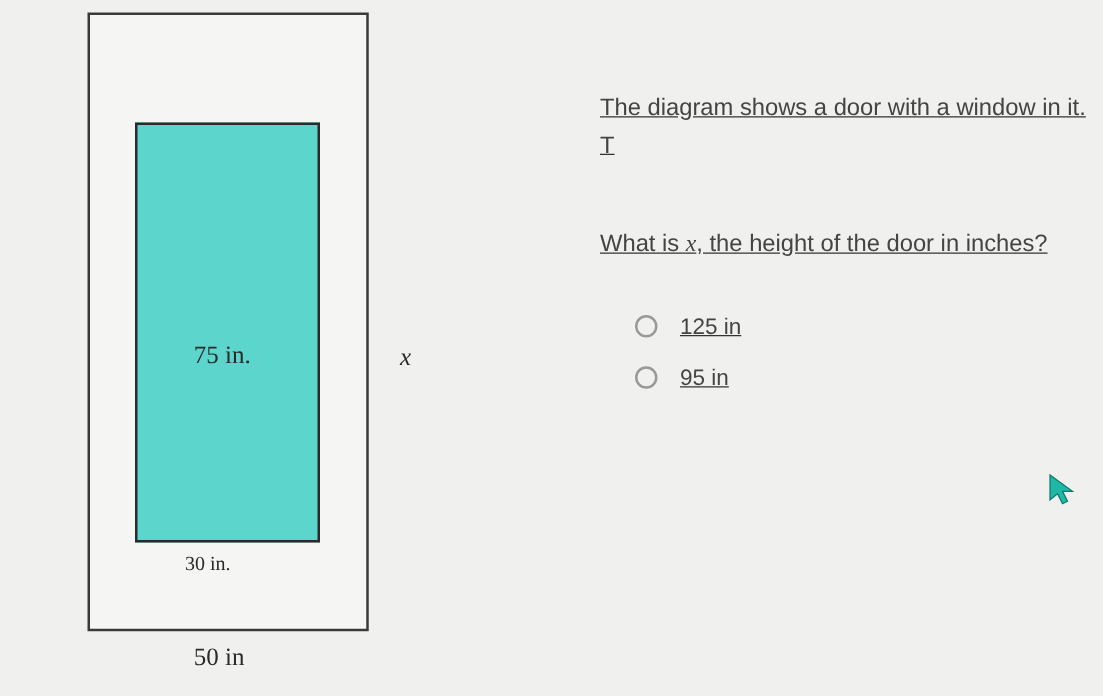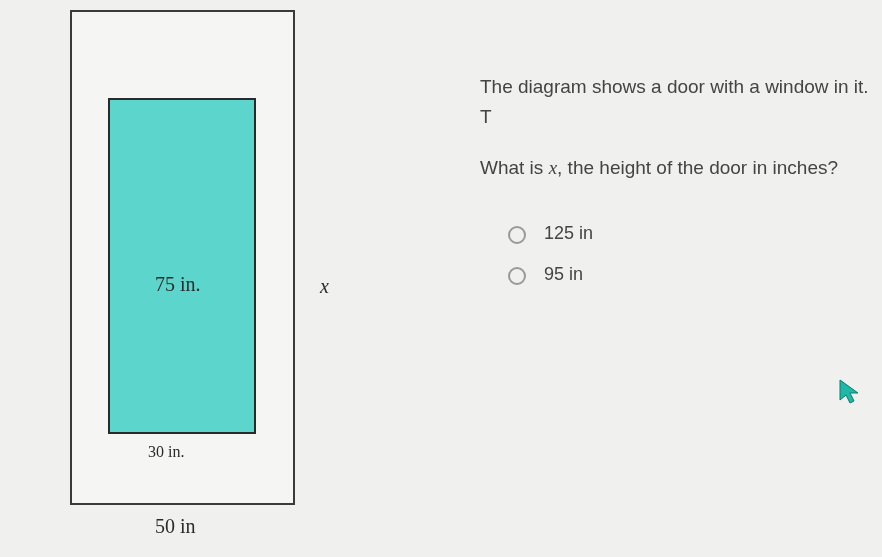--- a/index.html
+++ b/index.html
@@ -69,43 +69,44 @@
       font-style: italic;
       color: #2a2a2a;
     }
     .text-area {
       flex: 1;
       padding-top: 72px;
       padding-left: 80px;
       padding-right: 6px;
       font-family: -apple-system, 'Segoe UI', Arial, sans-serif;
       color: #333;
+      text-decoration: underline;
     }
     .prompt-line {
       font-size: 19px;
       line-height: 1.6;
       color: #444;
       margin-bottom: 6px;
     }
     .question {
-      margin-top: 24px;
+      margin-top: 52px;
       font-size: 19px;
       color: #444;
       margin-bottom: 44px;
     }
     .question .var {
       font-style: italic;
       font-family: Georgia, serif;
     }
     .options {
       padding-left: 28px;
     }
     .option {
       display: flex;
-      align-items: flex-end;
+      align-items: center;
       margin-bottom: 20px;
       cursor: pointer;
     }
     .radio {
       width: 18px;
       height: 18px;
       border: 2px solid #999;
       border-radius: 50%;
       margin-right: 18px;
       flex-shrink: 0;

